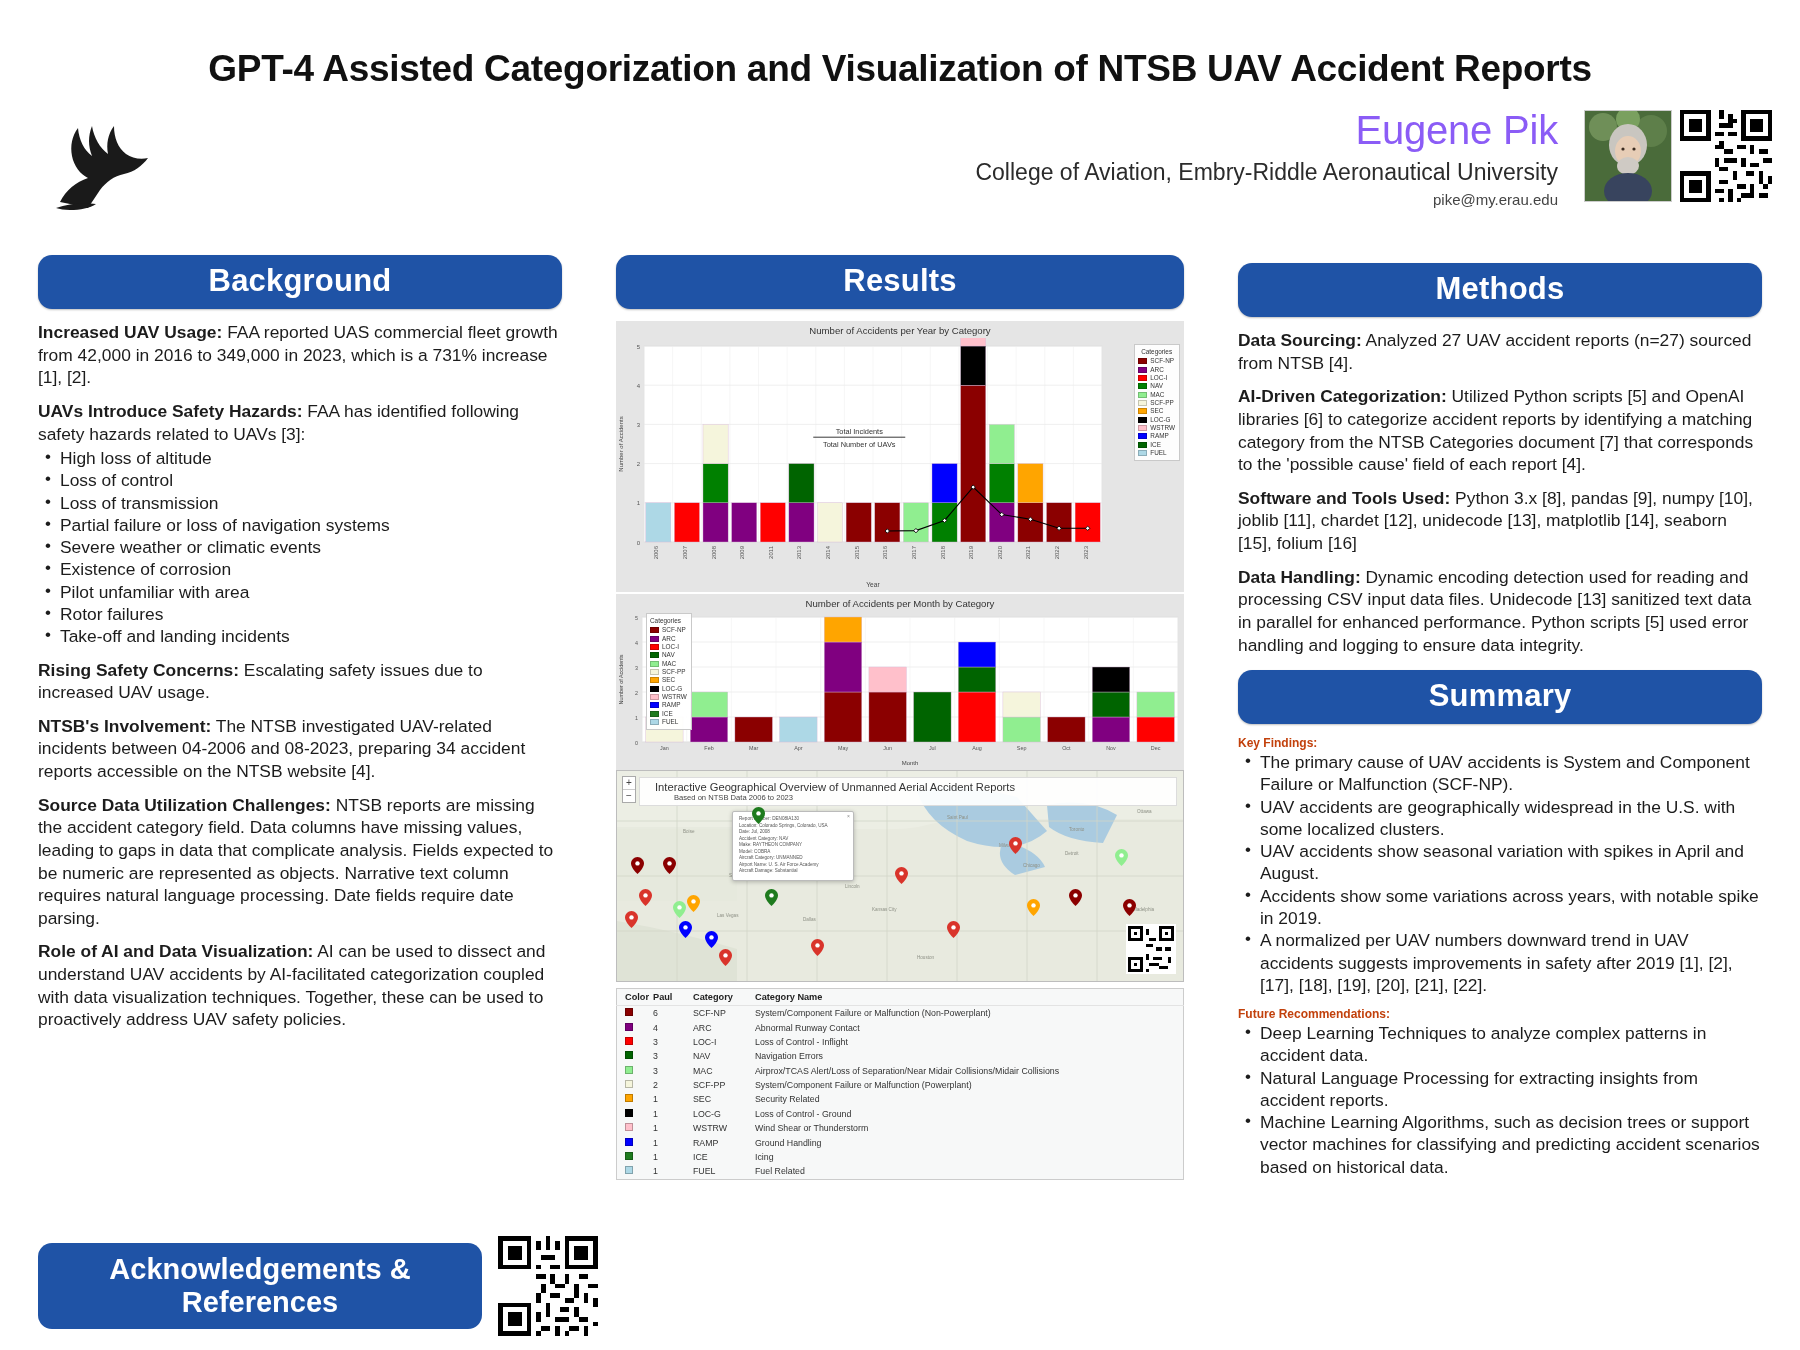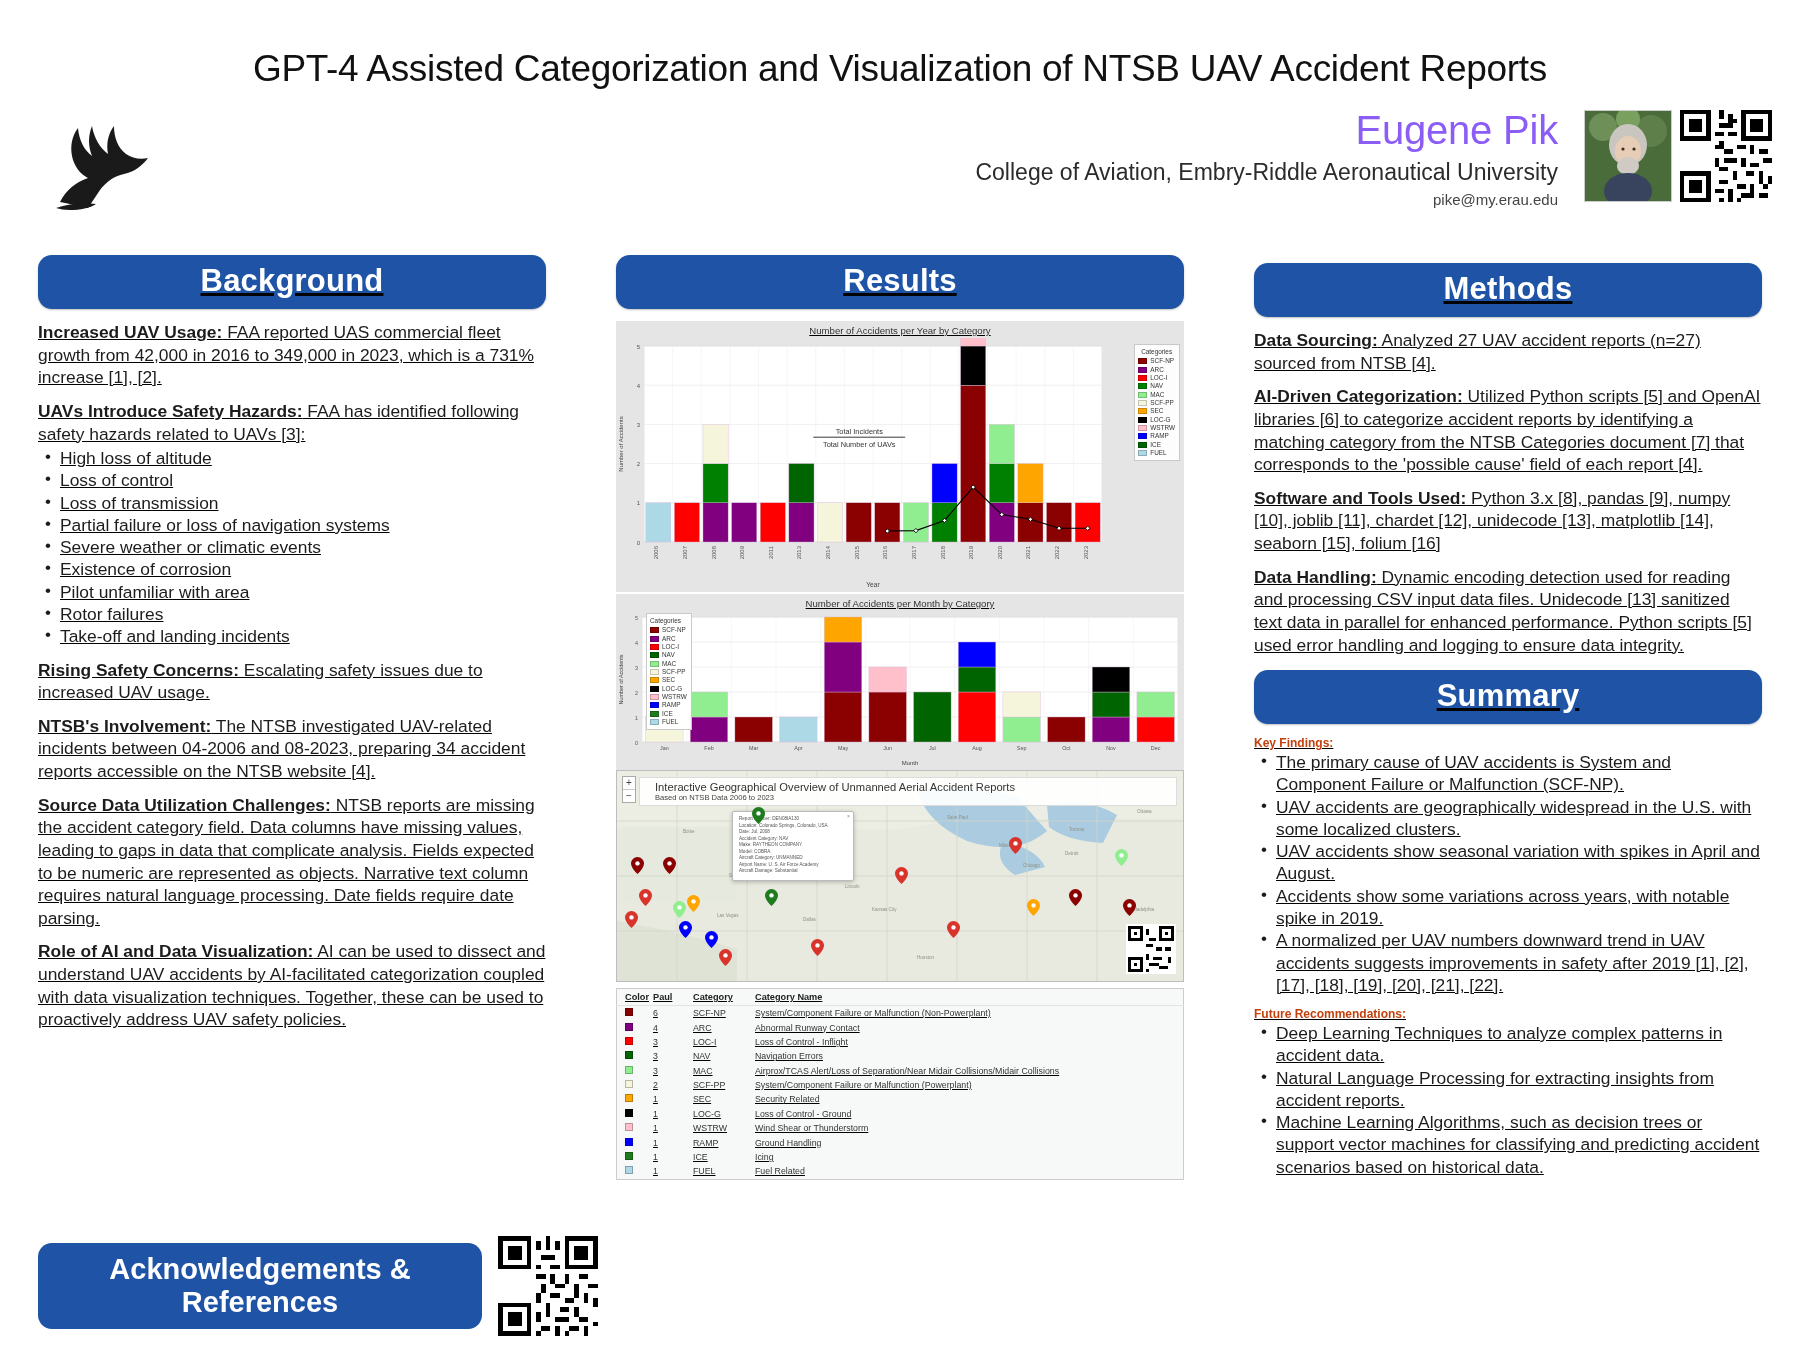--- a/index.html
+++ b/index.html
@@ -7,21 +7,21 @@
     width: 1800px; height: 1350px;
     background: #ffffff;
     font-family: "Liberation Sans", sans-serif;
     overflow: hidden;
     position: relative;
   }
   
   .poster-title {
     text-align: center;
     font-size: 37px;
-    font-weight: normal;
+    font-weight: bold;
     color: #111;
     letter-spacing: -0.3px;
     margin-top: 48px;
   }
   
   .header-row {
     position: relative;
     height: 115px;
     margin-top: 18px;
   }
@@ -37,21 +37,21 @@
   .author-email { font-size: 15px; color: #444; margin-top: 5px; }
   .headshot {
     position: absolute; right: 128px; top: 2px; width: 88px; height: 92px;
     border: 1px solid #ccc; overflow: hidden;
   }
   .qr-head { position: absolute; right: 28px; top: 2px; width: 92px; height: 92px; }
 
   
   .columns {
     position: absolute; top: 255px; left: 0; right: 0;
-    display: flex; gap: 16px; text-decoration: underline;
+    display: flex; gap: 0;
   }
   .col-left  { width: 600px; padding: 0 38px; }
   .col-mid   { width: 600px; padding: 0 16px; }
   .col-right { width: 600px; padding: 8px 38px; }
 
   .section-banner {
     background: #1f53a6;
     border-radius: 14px;
     color: #fff;
     text-align: center;
@@ -93,21 +93,21 @@
   .map-card {
     position: relative; width: 100%; height: 212px;
     border: 1px solid #bdbdbd; overflow: hidden; background: #e9eadf;
   }
   .map-banner {
     position: absolute; left: 22px; top: 6px; right: 6px;
     background: rgba(255,255,255,.93); border: 1px solid #dcdcdc;
     padding: 3px 15px;
   }
   .map-banner .mb1 { font-size: 11.2px; color: #333; }
-  .map-banner .mb2 { font-size: 7.6px; color: #444; }
+  .map-banner .mb2 { font-size: 7.6px; color: #444; margin-left: 19px; }
   .zoom-ctrl {
     position: absolute; left: 5px; top: 5px; width: 14px;
     background: #fff; border: 1px solid #aaa; font-size: 10px;
     color: #444; text-align: center; line-height: 12px;
   }
   .zoom-ctrl div + div { border-top: 1px solid #ccc; }
   .map-popup {
     position: absolute; left: 115px; top: 40px; width: 122px;
     background: #fff; border: 1px solid #bbb; border-radius: 2px;
     padding: 4px 6px 5px; font-size: 4.6px; color: #555; line-height: 1.42;

